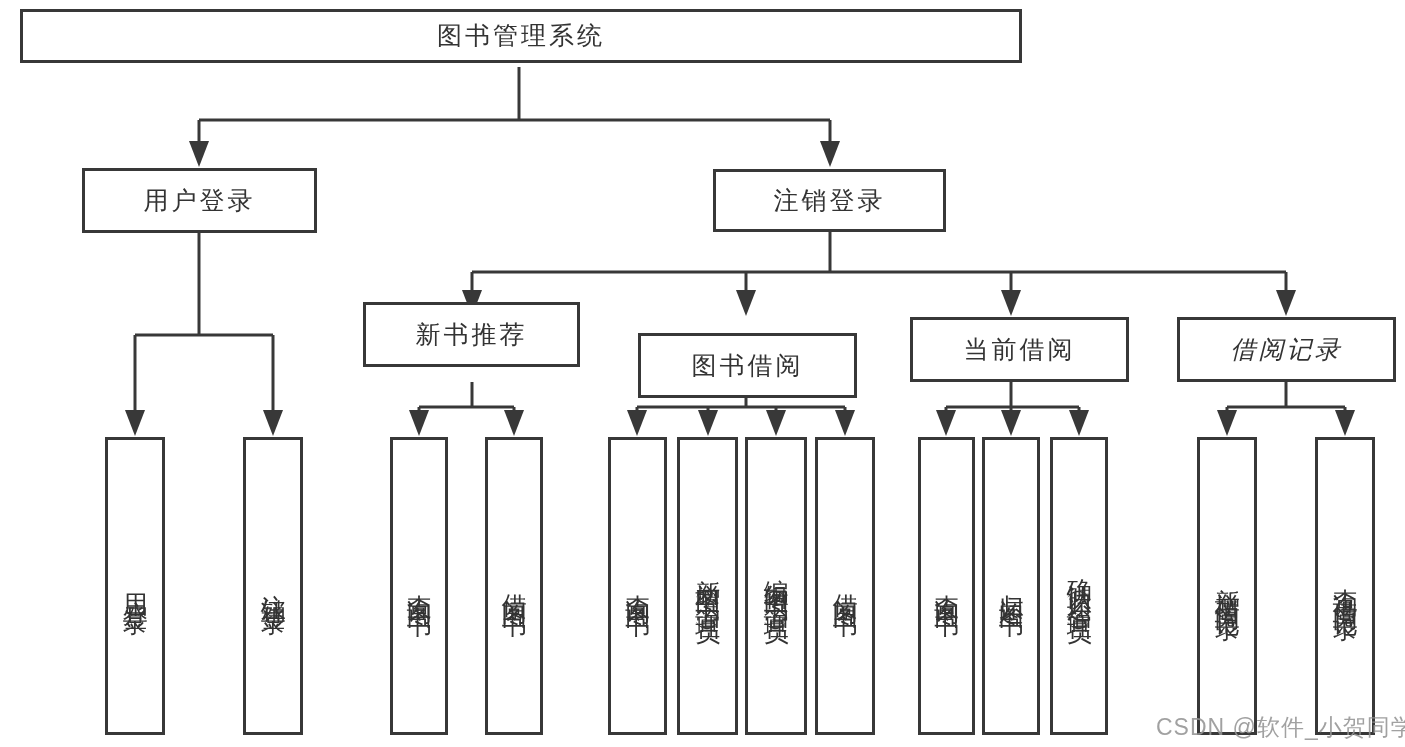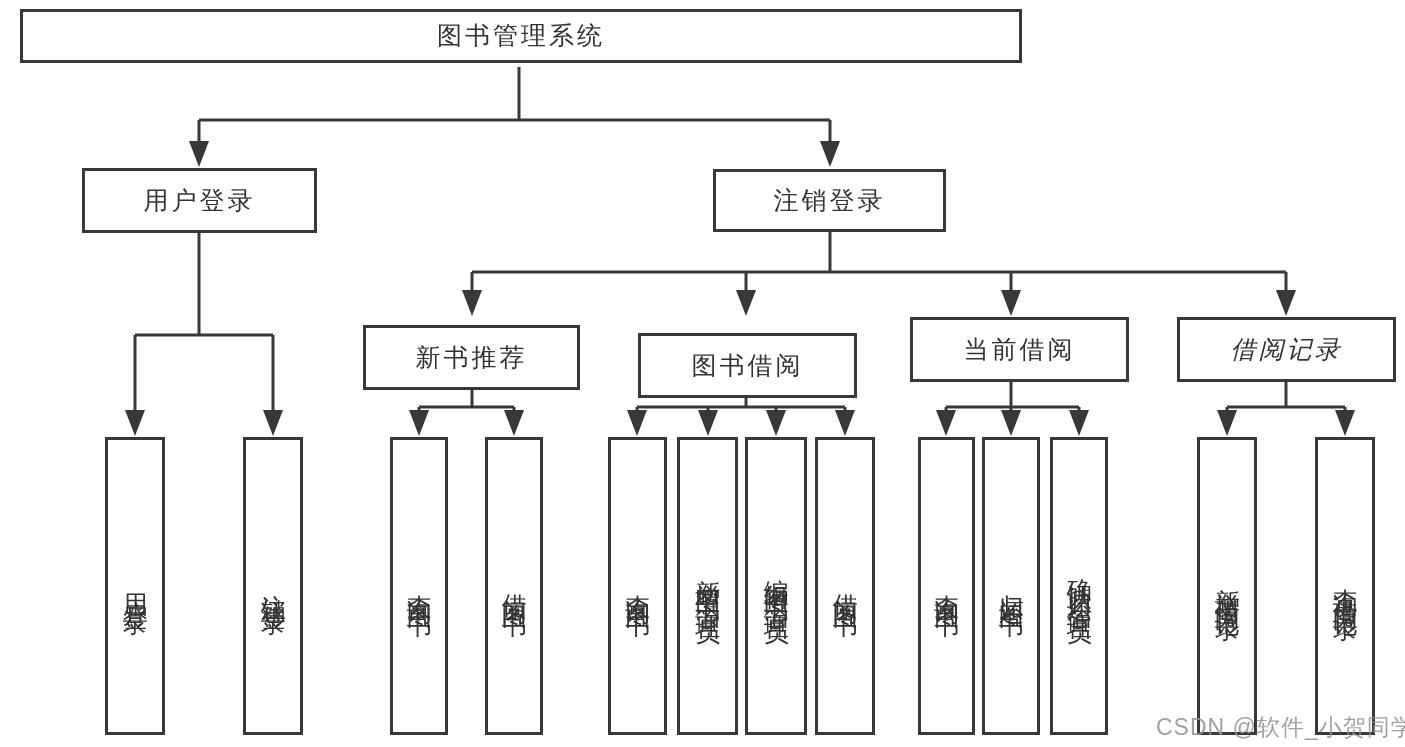--- a/index.html
+++ b/index.html
@@ -17,21 +17,21 @@
   .vnode span{
     writing-mode:vertical-rl;text-orientation:mixed;
     letter-spacing:6px;font-size:25px;white-space:nowrap;
   }
   
   .n-root{left:20px;top:9px;width:1002px;height:54px;}
   
   .n-user-login{left:82px;top:168px;width:235px;height:65px;}
   .n-book-mgmt{left:713px;top:169px;width:233px;height:63px;}
   
-  .n-new-books{left:363px;top:325px;width:217px;height:65px;}
+  .n-new-books{left:363px;top:302px;width:217px;height:65px;}
   .n-book-borrow{left:638px;top:317px;width:219px;height:65px;margin-top:16px;}
   .n-current-borrow{left:902px;top:317px;width:219px;height:65px;margin-left:8px;}
   .n-borrow-records{left:1177px;top:317px;width:219px;height:65px;font-style:italic;}
   
   .leaf{top:437px;height:298px;}
   .n-leaf-user-login{left:105px;width:60px;}
   .n-leaf-logout{left:243px;width:60px;}
   .n-leaf-query1{left:390px;width:58px;}
   .n-leaf-borrow1{left:485px;width:58px;}
   .n-leaf-query2{left:608px;width:59px;}

